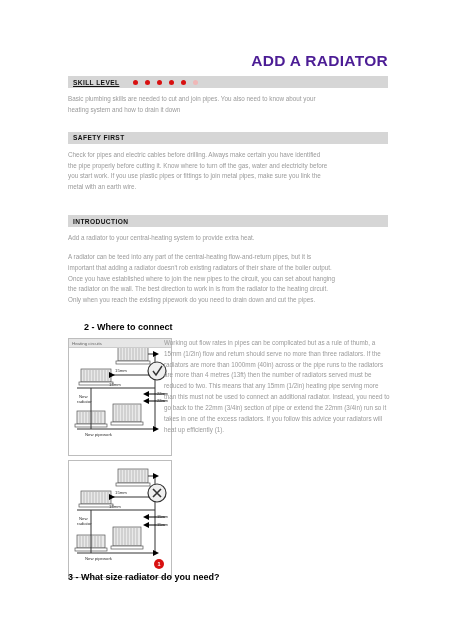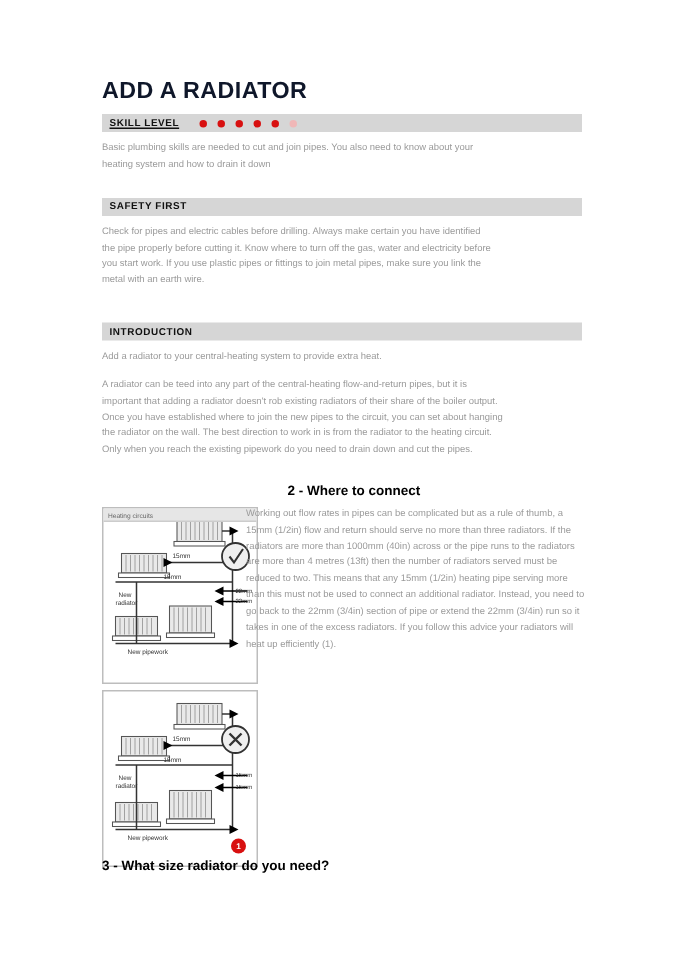--- a/index.html
+++ b/index.html
@@ -24,23 +24,24 @@
   .content {
     position: absolute;
     left: 68px;
     top: 52px;
     width: 320px;
   }
   h1.doc-title {
     font-size: 15.5px;
     font-weight: bold;
     letter-spacing: 0.3px;
-    color: #0f172a;
+    color: #4c1d95;
     margin: 0 0 7px 0;
     line-height: 1.1;
+    text-align: right;
   }
   .grey-bar {
     background: #d6d6d6;
     height: 12px;
     width: 320px;
     display: flex;
     align-items: center;
     margin-bottom: 6px;
     position: relative;
   }
@@ -82,21 +83,20 @@
   p.body-text.wide {
     width: 268px;
   }
   .spacer-sm { height: 8px; }
   .spacer-md { height: 14px; }
   h2.step-title {
     font-size: 9px;
     font-weight: bold;
     color: #000000;
     margin: 0 0 6px 16px;
-    text-align: center;
   }
   
   .figure-row {
     position: relative;
     width: 320px;
   }
   .figure-col {
     position: absolute;
     left: 0;
     top: 0;

